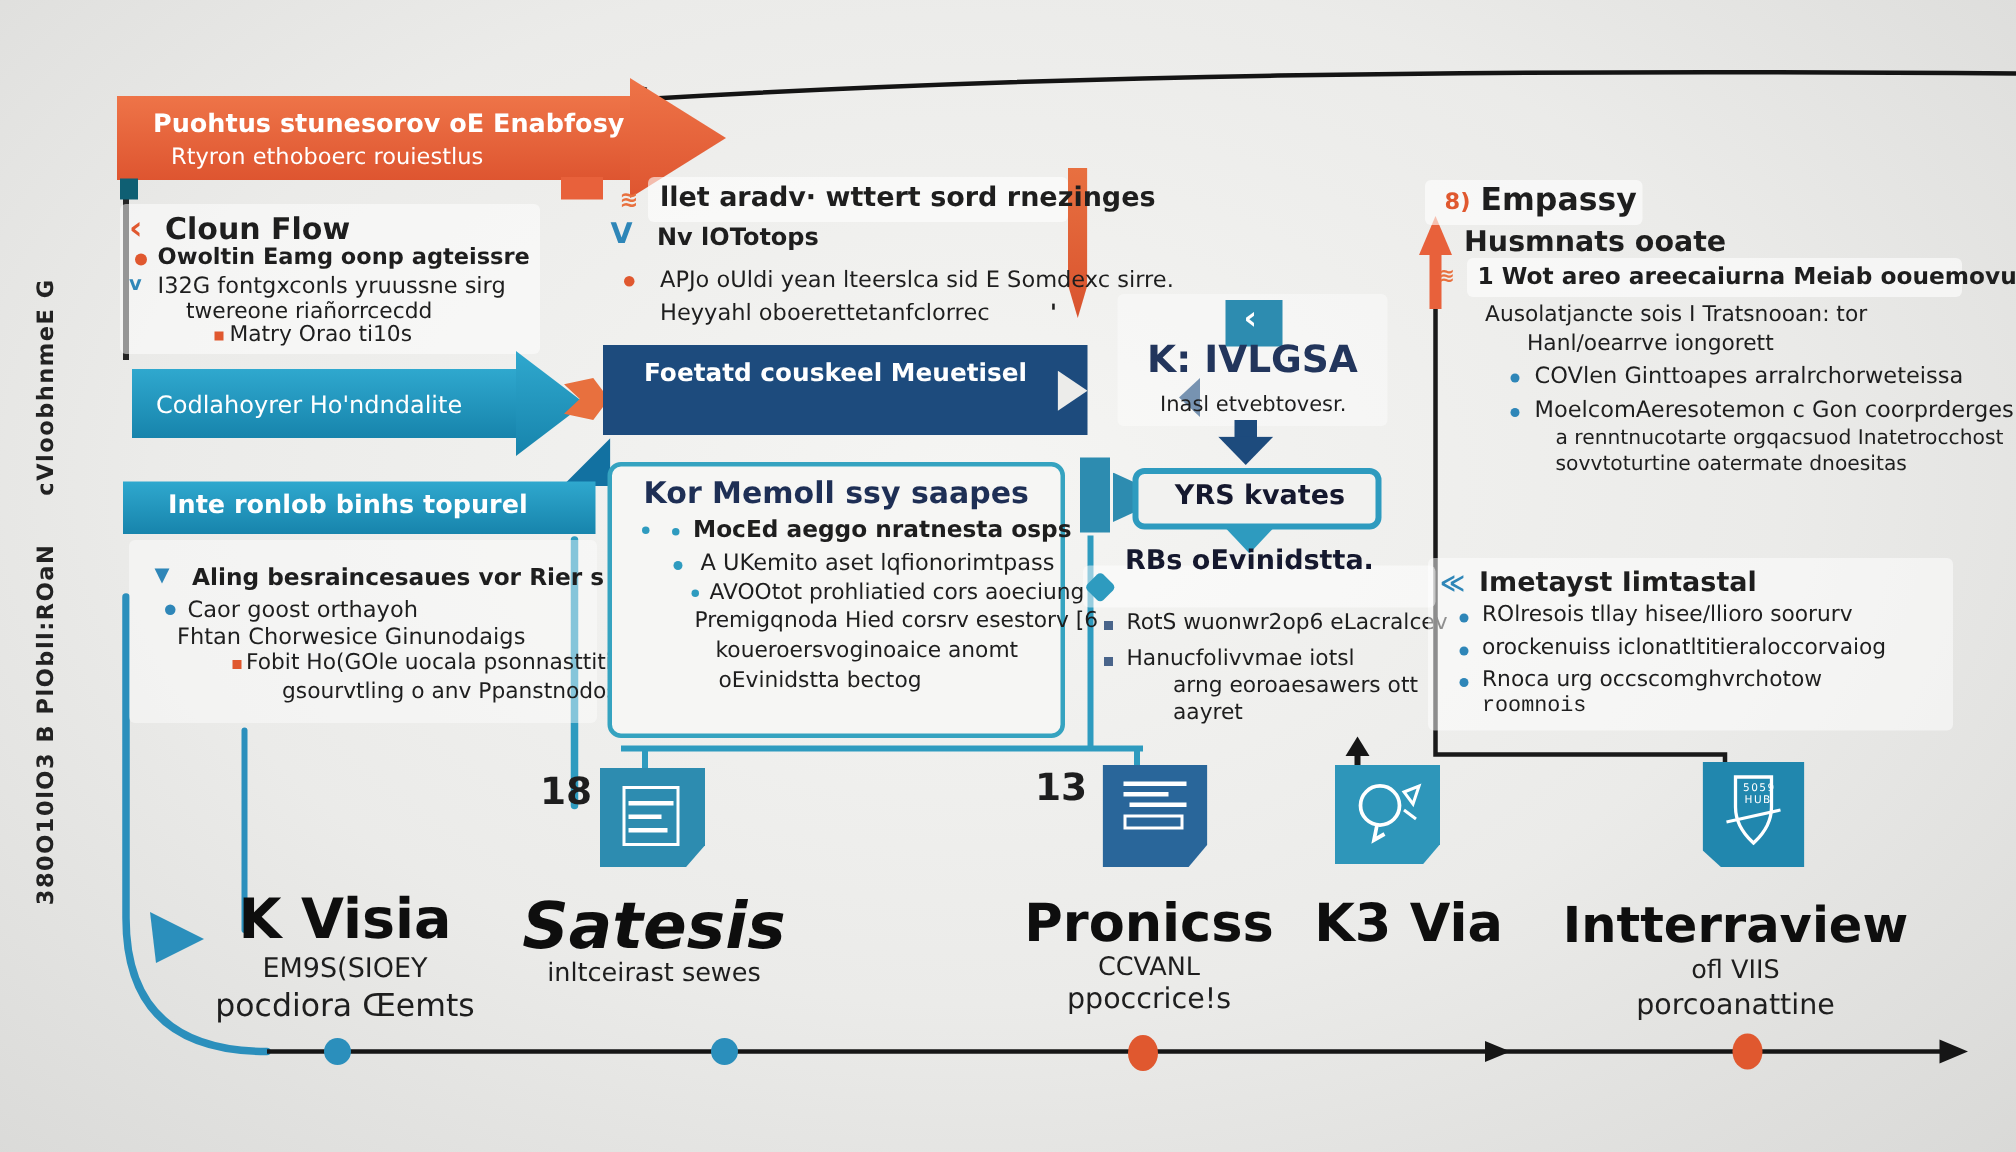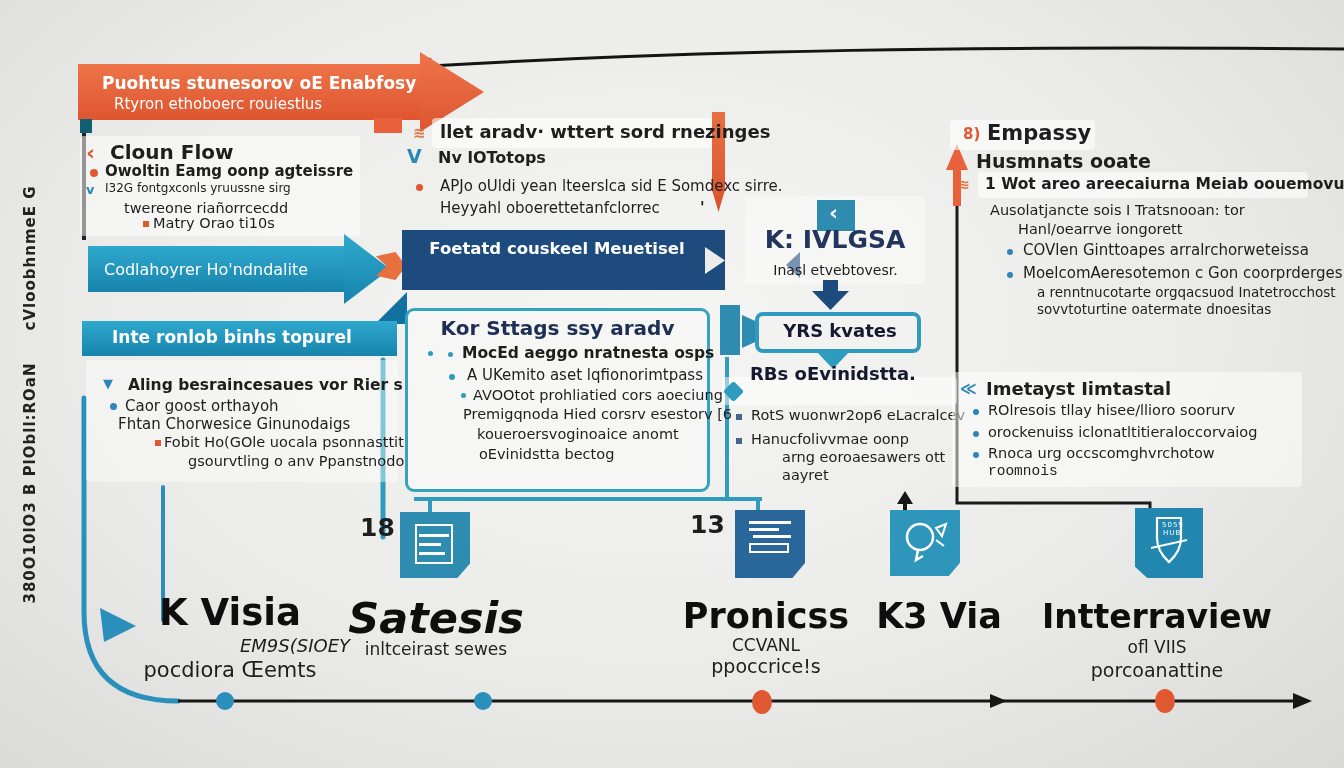--- a/index.html
+++ b/index.html
@@ -66,21 +66,21 @@
   <div class="txt w" style="left:114px;top:96px;font-size:15px;">Rtyron ethoboerc rouiestlus</div>
 
   <div class="abs" style="left:712px;top:112px;width:13px;height:100px;background:linear-gradient(180deg,#E87040,#D9532E);clip-path:polygon(0 0,100% 0,100% 78%,50% 100%,0 78%);"></div>
 
   <div class="panel" style="left:80px;top:136px;width:280px;height:100px;"></div>
   <div class="txt b" style="left:86px;top:140px;font-size:22px;color:#E0582F;">‹</div>
   <div class="txt b" style="left:110px;top:141px;font-size:20px;">Cloun Flow</div>
   <div class="dot" style="left:90px;top:169px;width:8px;height:8px;background:#E0582F;"></div>
   <div class="txt b" style="left:105px;top:163px;font-size:15px;">Owoltin Eamg oonp agteissre</div>
   <div class="txt b" style="left:86px;top:183px;font-size:13px;color:#2E86B8;">v</div>
-  <div class="txt" style="left:105px;top:182px;font-size:12px;">I32G fontgxconls yruussne sirg</div>
+  <div class="txt" style="left:105px;top:182px;font-size:15px;">I32G fontgxconls yruussne sirg</div>
   <div class="txt" style="left:124px;top:200px;font-size:14.5px;">twereone riañorrcecdd</div>
   <div class="sq" style="left:143px;top:221px;width:6px;height:6px;background:#E0582F;"></div>
   <div class="txt" style="left:153px;top:215px;font-size:14.5px;">Matry Orao ti10s</div>
 
   <div class="abs" style="left:88px;top:246px;width:258px;height:46px;background:linear-gradient(180deg,#2FA8CE,#1784AC);"></div>
   <div class="abs" style="left:344px;top:234px;width:46px;height:70px;background:linear-gradient(180deg,#2FA8CE,#1784AC);clip-path:polygon(0 0,100% 50%,0 100%);"></div>
   <div class="abs" style="left:376px;top:252px;width:30px;height:28px;background:#E8703E;clip-path:polygon(0 15%,65% 0,100% 50%,65% 100%,0 85%,35% 50%);"></div>
   <div class="txt w" style="left:104px;top:261px;font-size:16px;">Codlahoyrer Ho'ndndalite</div>
 
   <div class="abs" style="left:375px;top:292px;width:32px;height:32px;background:#1271A1;clip-path:polygon(0 100%,100% 0,100% 100%);"></div>
@@ -121,39 +121,39 @@
   <div class="abs" style="left:823px;top:280px;width:15px;height:13px;background:#1D4B7D;"></div>
   <div class="abs" style="left:812px;top:291px;width:37px;height:19px;background:#1D4B7D;clip-path:polygon(0 0,100% 0,50% 100%);"></div>
 
   <div class="abs" style="left:720px;top:305px;width:20px;height:50px;background:#2D8CB0;"></div>
   <div class="abs" style="left:742px;top:315px;width:36px;height:33px;background:#2D8CB0;clip-path:polygon(0 0,100% 50%,0 100%);"></div>
   <div class="abs" style="left:755px;top:312px;width:166px;height:41px;background:#F2F2F0;border:4px solid #2E9BBF;border-radius:8px;box-sizing:border-box;"></div>
   <div class="txt b" style="left:760px;top:321px;width:160px;text-align:center;font-size:18px;color:#15182E;">YRS kvates</div>
   <div class="abs" style="left:817px;top:352px;width:32px;height:17px;background:#2E9BBF;clip-path:polygon(0 0,100% 0,50% 100%);"></div>
 
   <div class="abs" style="left:405px;top:308px;width:305px;height:184px;background:#F6F6F4;border:3px solid #35A3C0;border-radius:9px;box-sizing:border-box;"></div>
-  <div class="txt b" style="left:415px;top:317px;width:285px;text-align:center;font-size:20px;color:#1E2F55;">Kor Sttags ssy aradv</div>
+  <div class="txt b" style="left:415px;top:317px;width:285px;text-align:center;font-size:20px;color:#1E2F55;">Kor Memoll ssy saapes</div>
   <div class="dot" style="left:428px;top:351px;width:5px;height:5px;background:#2E9BBF;"></div>
   <div class="dot" style="left:448px;top:352px;width:5px;height:5px;background:#2E9BBF;"></div>
   <div class="txt b" style="left:462px;top:345px;font-size:15.5px;">MocEd aeggo nratnesta osps</div>
   <div class="dot" style="left:449px;top:374px;width:6px;height:6px;background:#2E9BBF;"></div>
   <div class="txt" style="left:467px;top:367px;font-size:15px;">A UKemito aset lqfionorimtpass</div>
   <div class="dot" style="left:461px;top:393px;width:5px;height:5px;background:#2E9BBF;"></div>
   <div class="txt" style="left:473px;top:387px;font-size:14.5px;">AVOOtot prohliatied cors aoeciung</div>
   <div class="txt" style="left:463px;top:406px;font-size:14.5px;">Premigqnoda Hied corsrv esestorv [6</div>
   <div class="txt" style="left:477px;top:426px;font-size:14.5px;">koueroersvoginoaice anomt</div>
   <div class="txt" style="left:479px;top:446px;font-size:14.5px;">oEvinidstta bectog</div>
 
   <div class="panel" style="left:722px;top:377px;width:235px;height:28px;background:rgba(255,255,255,.5);"></div>
   <div class="abs" style="left:726px;top:384px;width:15px;height:15px;background:#2E9BBF;transform:rotate(45deg);border-radius:3px;"></div>
   <div class="txt b" style="left:750px;top:364px;font-size:18px;color:#15182E;">RBs oEvinidstta.</div>
   <div class="sq" style="left:736px;top:414px;width:6px;height:6px;background:#49648a;"></div>
   <div class="txt" style="left:751px;top:407px;font-size:14.5px;">RotS wuonwr2op6 eLacralcev</div>
   <div class="sq" style="left:736px;top:438px;width:6px;height:6px;background:#49648a;"></div>
-  <div class="txt" style="left:751px;top:431px;font-size:14.5px;">Hanucfolivvmae oonp</div>
+  <div class="txt" style="left:751px;top:431px;font-size:14.5px;">Hanucfolivvmae iotsl</div>
   <div class="txt" style="left:782px;top:449px;font-size:14.5px;">arng eoroaesawers ott</div>
   <div class="txt" style="left:782px;top:467px;font-size:14.5px;">aayret</div>
 
   <div class="panel" style="left:950px;top:120px;width:145px;height:30px;background:rgba(255,255,255,.6);"></div>
   <div class="txt b" style="left:963px;top:126px;font-size:15px;color:#E0582F;">8)</div>
   <div class="txt b" style="left:987px;top:121px;font-size:21px;">Empassy</div>
   <div class="txt b" style="left:976px;top:151px;font-size:19px;">Husmnats ooate</div>
   <div class="panel" style="left:978px;top:172px;width:330px;height:26px;background:rgba(255,255,255,.6);"></div>
   <div class="txt b" style="left:959px;top:178px;font-size:13px;color:#E8703E;">≋</div>
   <div class="txt b" style="left:985px;top:176px;font-size:15.5px;">1 Wot areo areecaiurna Meiab oouemovute</div>
@@ -202,21 +202,21 @@
   <div class="abs" style="left:1135px;top:508px;width:68px;height:70px;background:#2187AE;clip-path:polygon(0 0,100% 0,100% 100%,18% 100%,0 84%);">
     <svg width="68" height="70" viewBox="0 0 68 70" style="left:0;top:0;">
       <path d="M22 10 L46 10 L46 30 C46 44 36 52 34 54 C32 52 22 44 22 30 Z" stroke="#fff" stroke-width="2.2" fill="none"></path>
       <path d="M16 40 L52 32" stroke="#fff" stroke-width="2" fill="none"></path>
     </svg>
     <div class="txt" style="left:27px;top:13px;font-size:7px;color:#fff;letter-spacing:1px;">5059</div>
     <div class="txt" style="left:28px;top:21px;font-size:7px;color:#fff;letter-spacing:1px;">HUB</div>
   </div>
 
   <div class="txt b" style="left:110px;top:592px;width:240px;text-align:center;font-size:37px;color:#0e0e0e;">K Visia</div>
-  <div class="txt" style="left:110px;top:636px;width:240px;text-align:right;font-size:18px;font-style:italic;">EM9S(SIOEY</div>
+  <div class="txt" style="left:110px;top:636px;width:240px;text-align:center;font-size:18px;">EM9S(SIOEY</div>
   <div class="txt" style="left:110px;top:658px;width:240px;text-align:center;font-size:21px;">pocdiora Œemts</div>
 
   <div class="txt b" style="left:316px;top:594px;width:240px;text-align:center;font-size:43px;color:#0e0e0e;font-style:italic;">Satesis</div>
   <div class="txt" style="left:316px;top:640px;width:240px;text-align:center;font-size:17px;">inltceirast sewes</div>
 
   <div class="txt b" style="left:646px;top:596px;width:240px;text-align:center;font-size:35px;color:#0e0e0e;">Pronicss</div>
   <div class="txt" style="left:646px;top:636px;width:240px;text-align:center;font-size:17px;">CCVANL</div>
   <div class="txt" style="left:646px;top:656px;width:240px;text-align:center;font-size:19px;">ppoccrice!s</div>
 
   <div class="txt b" style="left:819px;top:596px;width:240px;text-align:center;font-size:35px;color:#0e0e0e;">K3 Via</div>

